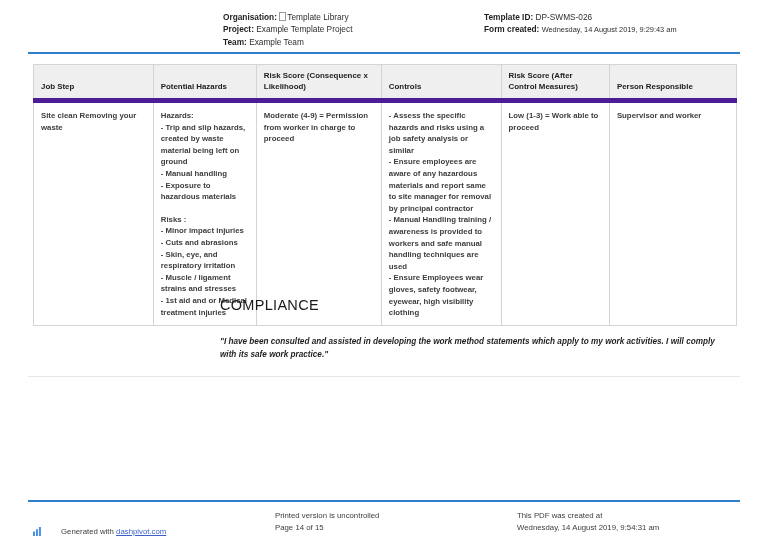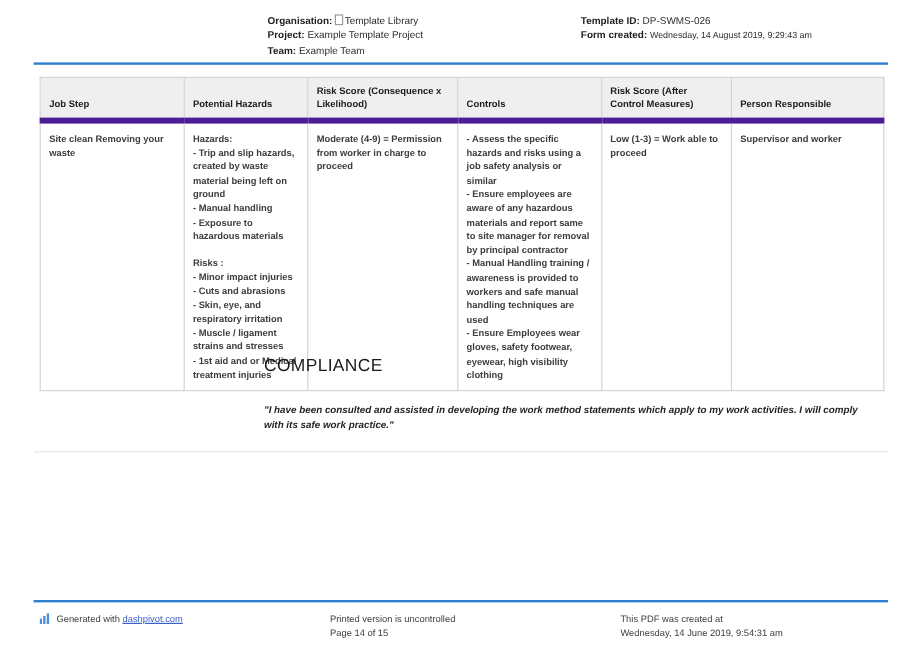--- a/index.html
+++ b/index.html
@@ -187,21 +187,21 @@
     top: 508px;
     width: 768px;
     height: 35px;
   }
   .footer-col {
     position: absolute;
     font-size: 7.8px;
     line-height: 11.6px;
     color: #3d3d3d;
   }
-  .footer-col.a { left: 33px; top: 2px; display: flex; align-items: flex-start; gap: 5px; }
+  .footer-col.a { left: 33px; top: 18px; display: flex; align-items: flex-start; gap: 19px; }
   .footer-col.b { left: 275px; top: 2px; }
   .footer-col.c { left: 517px; top: 2px; }
   .bars-icon { display: block; margin-top: 1px; }
   .footer-link {
     color: #3a5fc8;
     text-decoration: underline;
   }
 </style>
 </head>
 <body>
@@ -303,17 +303,17 @@
         </svg>
       </span>
       <span><span>Generated with</span> <a class="footer-link" href="#">dashpivot.com</a></span>
     </div>
     <div class="footer-col b">
       <div>Printed version is uncontrolled</div>
       <div>Page 14 of 15</div>
     </div>
     <div class="footer-col c">
       <div>This PDF was created at</div>
-      <div>Wednesday, 14 June 2019, 9:54:31 am</div>
+      <div>Wednesday, 14 August 2019, 9:54:31 am</div>
     </div>
   </div>
 
 </div>
 
 </body></html>

